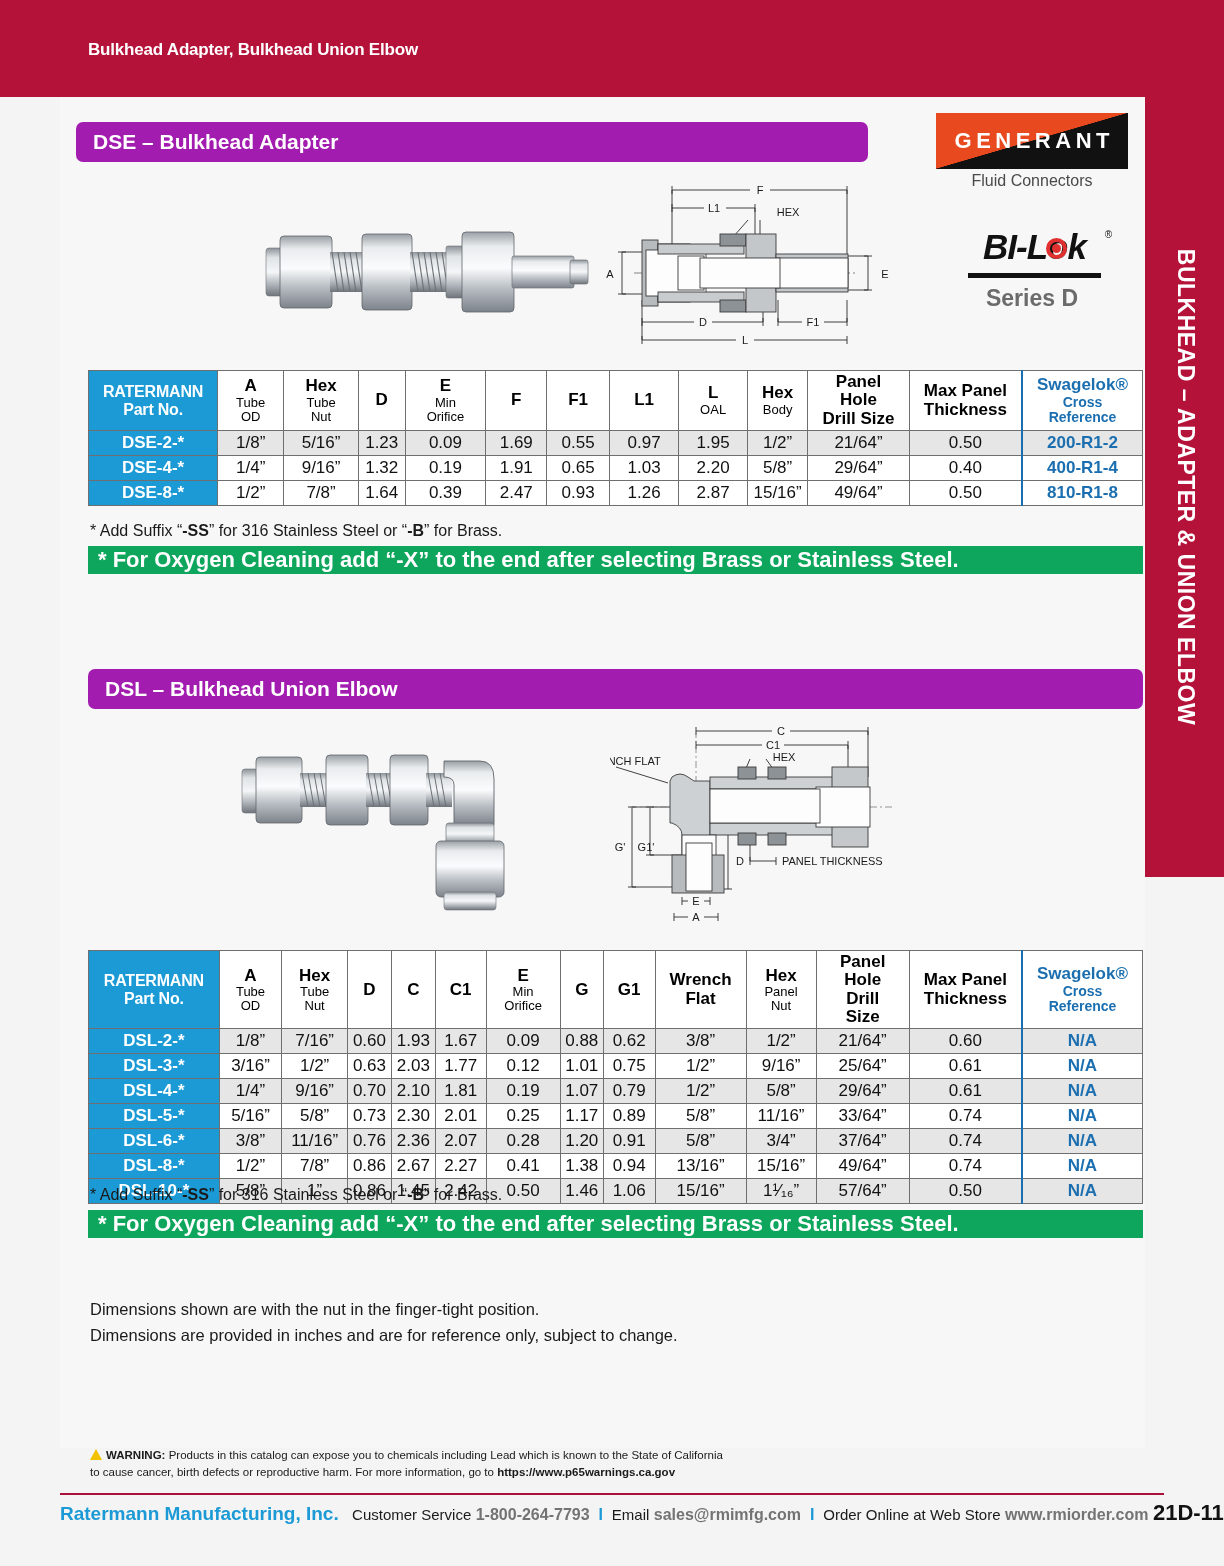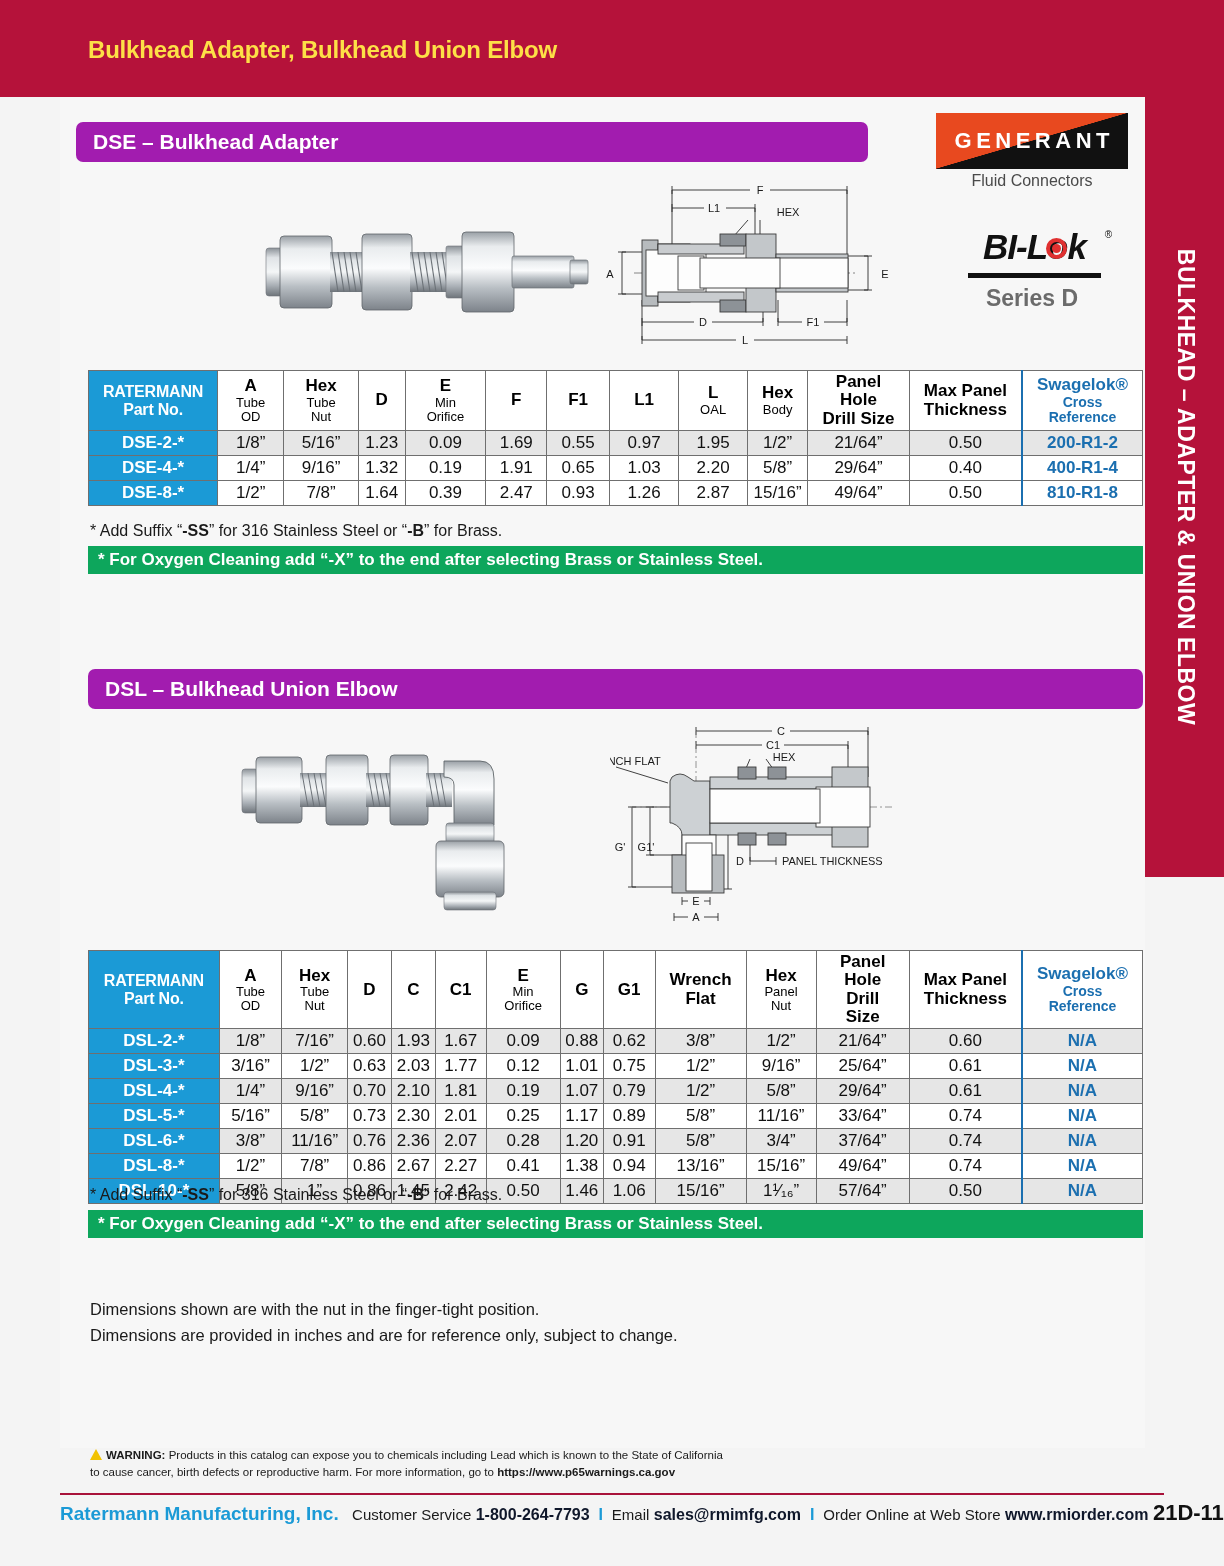--- a/index.html
+++ b/index.html
@@ -11,21 +11,21 @@
   }
   .page { position: relative; width: 1224px; height: 1566px; background: #f4f4f4; }
 
   
   .top-banner {
     position: absolute; left: 0; top: 0; width: 1224px; height: 97px;
     background: #b5123a;
   }
   .top-banner .title {
     position: absolute; left: 88px; top: 50px; transform: translateY(-50%);
-    color: #fde047; font-size: 24px; font-weight: bold; letter-spacing: -0.2px;
+    color: #ffffff; font-size: 17px; font-weight: bold; letter-spacing: -0.2px;
     white-space: nowrap;
   }
 
   
   .sheet {
     position: absolute; left: 60px; top: 97px;
     width: 1085px; height: 1351px; background: #f7f7f7;
   }
 
   
@@ -143,21 +143,21 @@
 
   
   .note {
     position: absolute; font-size: 16px; color: #1a1a1a; white-space: nowrap;
   }
   .green-band {
     position: absolute; background: #0da65c; height: 28px;
   }
   .green-band .gt {
     position: absolute; left: 10px; top: 50%; transform: translateY(-50%);
-    color: #fff; font-weight: bold; font-size: 17px; white-space: nowrap;
+    color: #fff; font-weight: bold; font-size: 22px; white-space: nowrap;
   }
   .dim-note {
     position: absolute; font-size: 16.5px; color: #1a1a1a; line-height: 1.55;
   }
 
   
   .warn {
     position: absolute; left: 90px; top: 1447px; width: 900px;
     font-size: 11.5px; color: #1a1a1a; line-height: 1.5;
   }
@@ -170,21 +170,21 @@
   .foot-rule {
     position: absolute; left: 60px; top: 1493px; width: 1104px; height: 2px;
     background: #a8123a;
   }
   .footer-line {
     position: absolute; left: 60px; top: 1500px; width: 1110px; height: 40px;
     white-space: nowrap;
   }
   .footer-line .fco { color: #1b9ad6; font-size: 19px; font-weight: bold; }
   .footer-line .fl { color: #1a1a1a; font-size: 15px; }
-  .footer-line .fb { color: #0f172a; font-size: 16px; font-weight: bold; }
+  .footer-line .fb { color: #737373; font-size: 16px; font-weight: bold; }
   .footer-line .fsep { color: #1b9ad6; font-size: 16px; font-weight: bold; }
   .footer-line .fpg { color: #111; font-size: 22px; font-weight: bold; }
 </style>
 </head>
 <body>
 
 <div class="page">
 
   <div class="top-banner">
     <div class="title">Bulkhead Adapter, Bulkhead Union Elbow</div>

